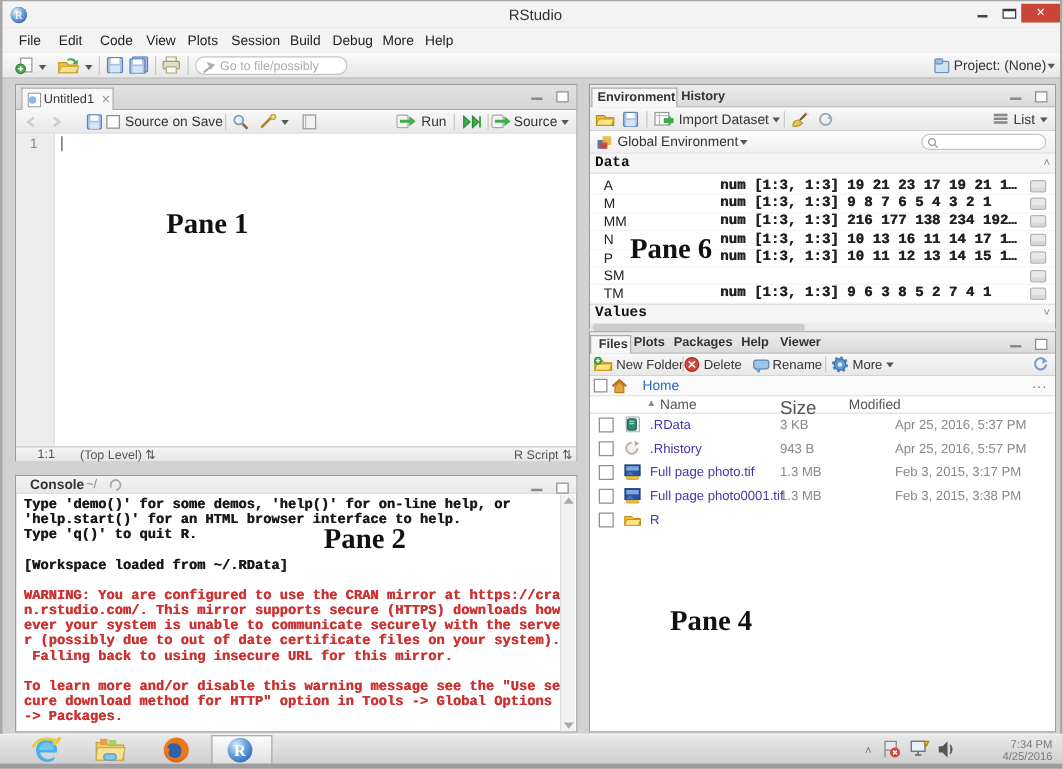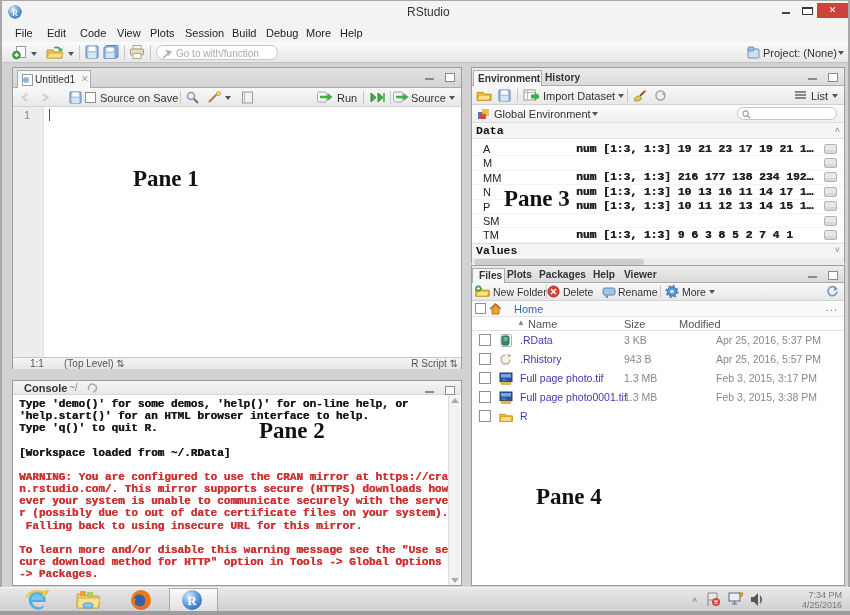--- a/index.html
+++ b/index.html
@@ -103,21 +103,21 @@
     <rect x="1.5" y="4" width="13" height="6" rx="1" fill="#e4ddc8" stroke="#a89868"></rect>
     <rect x="4" y="8.5" width="8" height="5" fill="#fcf8ee" stroke="#b0a890"></rect>
   </svg>
   <div class="sep" style="left:150px;top:3px;height:15px;"></div>
 
   <div class="abs" style="left:156px;top:3px;width:122px;height:15px;background:#fff;border:1px solid #c5c5c5;border-radius:8px;">
     <svg class="abs" style="left:5px;top:3px" width="11" height="10" viewBox="0 0 11 10">
       <path d="M1 9 L7 4" stroke="#a8a8a8" stroke-width="1.6"></path>
       <path d="M3.5 0.5 L10 2.5 L6.5 7 Z" fill="#b0b0b0"></path>
     </svg>
-    <span class="abs" style="left:19px;top:2px;font-size:10px;color:#aaa;">Go to with/function</span>
+    <span class="abs" style="left:19px;top:2px;font-size:10px;color:#aaa;">Go to file/possibly</span>
   </div>
 
   <svg class="abs" style="left:747px;top:4px" width="13" height="13" viewBox="0 0 13 13">
     <rect x="1" y="3" width="11" height="9" rx="1" fill="#cfe0f2" stroke="#6f93bb"></rect>
     <rect x="1" y="1" width="6" height="4" rx="1" fill="#9fc0e0" stroke="#6f93bb"></rect>
   </svg>
   <span class="abs" style="left:763px;top:5px;font-size:11px;color:#333;">Project: (None)</span>
   <span class="ddarrow abs" style="left:838px;top:9px"></span>
 </div>
 
@@ -307,20 +307,21 @@
   </div>
 
   <div id="envrows" class="abs" style="left:0;top:74px;width:372px;">
       <div style="position:absolute;left:0;top:0px;width:372px;height:14.4px;border-bottom:1px solid #f4f4f4;">
         <span style="position:absolute;left:11px;top:1px;font-size:11px;color:#222;">A</span>
         <span class="mono" style="position:absolute;left:104px;top:0.5px;font-size:11.3px;color:#222;text-shadow:0.4px 0 0 currentColor;">num [1:3, 1:3] 19 21 23 17 19 21 1…</span>
         <span style="position:absolute;right:7px;top:1.5px;width:13px;height:10px;background:#e8e8e8;border:1px solid #b4b4b4;border-radius:2px;box-shadow:inset 0 -3px 0 #d8d8d8;"></span>
       </div>
       <div style="position:absolute;left:0;top:14.4px;width:372px;height:14.4px;border-bottom:1px solid #f4f4f4;">
         <span style="position:absolute;left:11px;top:1px;font-size:11px;color:#222;">M</span>
+        <span class="mono" style="position:absolute;left:104px;top:0.5px;font-size:11.3px;color:#222;text-shadow:0.4px 0 0 currentColor;">num [1:3, 1:3] 9 8 7 6 5 4 3 2 1</span>
         <span style="position:absolute;right:7px;top:1.5px;width:13px;height:10px;background:#e8e8e8;border:1px solid #b4b4b4;border-radius:2px;box-shadow:inset 0 -3px 0 #d8d8d8;"></span>
       </div>
       <div style="position:absolute;left:0;top:28.8px;width:372px;height:14.4px;border-bottom:1px solid #f4f4f4;">
         <span style="position:absolute;left:11px;top:1px;font-size:11px;color:#222;">MM</span>
         <span class="mono" style="position:absolute;left:104px;top:0.5px;font-size:11.3px;color:#222;text-shadow:0.4px 0 0 currentColor;">num [1:3, 1:3] 216 177 138 234 192…</span>
         <span style="position:absolute;right:7px;top:1.5px;width:13px;height:10px;background:#e8e8e8;border:1px solid #b4b4b4;border-radius:2px;box-shadow:inset 0 -3px 0 #d8d8d8;"></span>
       </div>
       <div style="position:absolute;left:0;top:43.2px;width:372px;height:14.4px;border-bottom:1px solid #f4f4f4;">
         <span style="position:absolute;left:11px;top:1px;font-size:11px;color:#222;">N</span>
         <span class="mono" style="position:absolute;left:104px;top:0.5px;font-size:11.3px;color:#222;text-shadow:0.4px 0 0 currentColor;">num [1:3, 1:3] 10 13 16 11 14 17 1…</span>
@@ -343,21 +344,21 @@
     </div>
 
   <div class="abs" style="left:0;top:175px;width:372px;height:15px;background:#f5f5f5;border-top:1px solid #e0e0e0;">
     <span class="abs mono" style="left:4px;top:0px;font-size:11.5px;font-weight:bold;color:#111;">Values</span>
     <span class="abs" style="right:4px;top:1px;font-size:9px;color:#888;">˅</span>
   </div>
 
   <div class="abs" style="left:0;top:190px;width:372px;height:7px;background:#ececec;">
     <div class="abs" style="left:2px;top:1px;width:170px;height:6px;background:#cdcdcd;border-radius:3px;"></div>
   </div>
-  <div class="panelabel" style="left:32px;top:118px;">Pane 3</div>
+  <div class="panelabel" style="left:32px;top:118px;">Pane 6</div>
 </div>
 
 <div class="pane" style="left:471px;top:265px;width:374px;height:321px;">
   <div class="tabbar" style="height:17px;">
     <div class="tab-active" style="left:0px;width:33px;height:15px;">
         <span class="abs tab-label" style="left:6px;top:1px;font-weight:bold;">Files</span>
       </div>
     <span class="abs tab-label" style="left:35px;top:3px;font-weight:bold;">Plots</span>
     <span class="abs tab-label" style="left:67px;top:3px;font-weight:bold;">Packages</span>
     <span class="abs tab-label" style="left:121px;top:3px;font-weight:bold;">Help</span>
@@ -406,21 +407,21 @@
       <path d="M1 6 L6.5 1 L12 6" stroke="#b86818" stroke-width="1.6" fill="none"></path>
       <path d="M3 6 L3 11 L10 11 L10 6 L6.5 2.5 Z" fill="#e8a23a" stroke="#b87818"></path>
     </svg>
     <span class="abs" style="left:31px;top:2px;font-size:11px;color:#2a6ab8;padding-left:11px;">Home</span>
     <span class="abs" style="right:6px;top:0px;font-size:11px;color:#777;letter-spacing:1px;">...</span>
   </div>
 
   <div class="abs" style="left:0;top:51px;width:372px;height:14px;border-bottom:1px solid #e0e0e0;">
     <span class="abs" style="left:45px;top:1px;font-size:8px;color:#888;">▲</span>
     <span class="abs" style="left:56px;top:1px;font-size:11px;color:#555;">Name</span>
-    <span class="abs" style="left:152px;top:1px;font-size:11px;color:#555;">Size</span>
+    <span class="abs" style="left:152px;top:1px;font-size:15px;color:#555;">Size</span>
     <span class="abs" style="left:207px;top:1px;font-size:11px;color:#555;">Modified</span>
   </div>
   <div id="filerows" class="abs" style="left:0;top:65px;width:372px;">
       <div style="position:absolute;left:0;top:0px;width:372px;height:19px;">
         <span class="chk" style="left:7px;top:3px;width:12px;height:12px;"></span>
         <span style="position:absolute;left:27px;top:2px;"><svg width="14" height="13" viewBox="0 0 14 13">
             <rect x="2" y="0.5" width="10.5" height="12" rx="1" fill="#fdfdfd" stroke="#b0b0b0"></rect>
             <rect x="3" y="2" width="7" height="9" rx="1.5" fill="#2e8b74" stroke="#1e6b54"></rect>
             <path d="M4.5 4 h4 M4.5 6 h4" stroke="#cfe8e0" stroke-width="0.8"></path>
           </svg></span>

